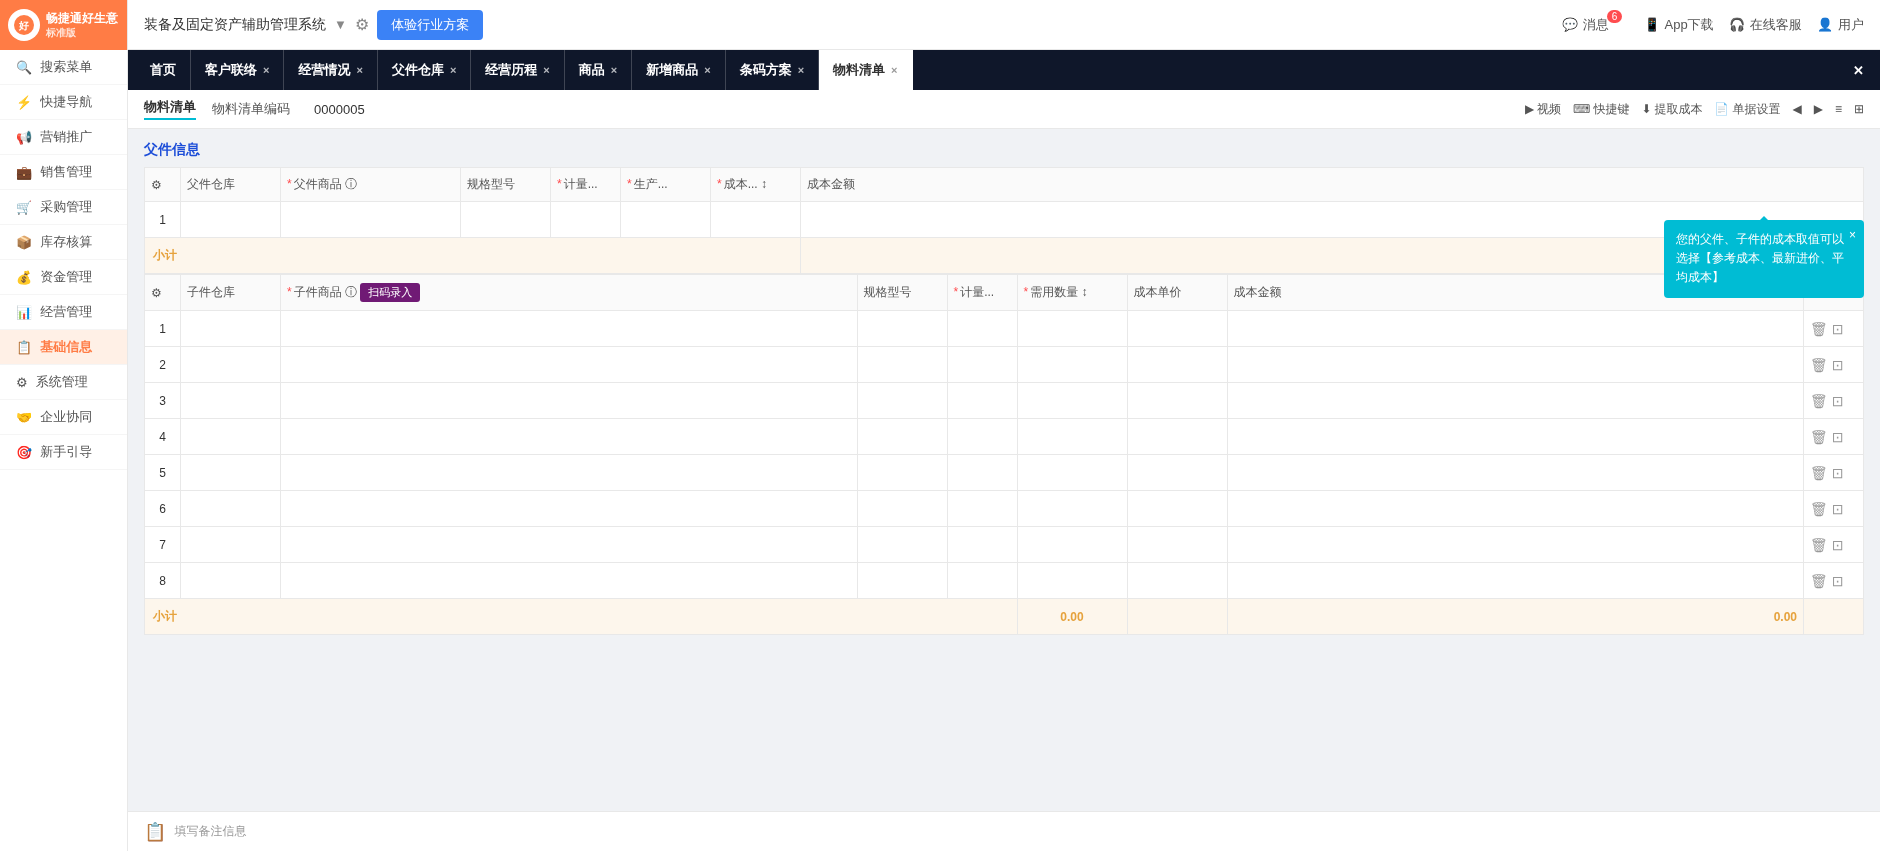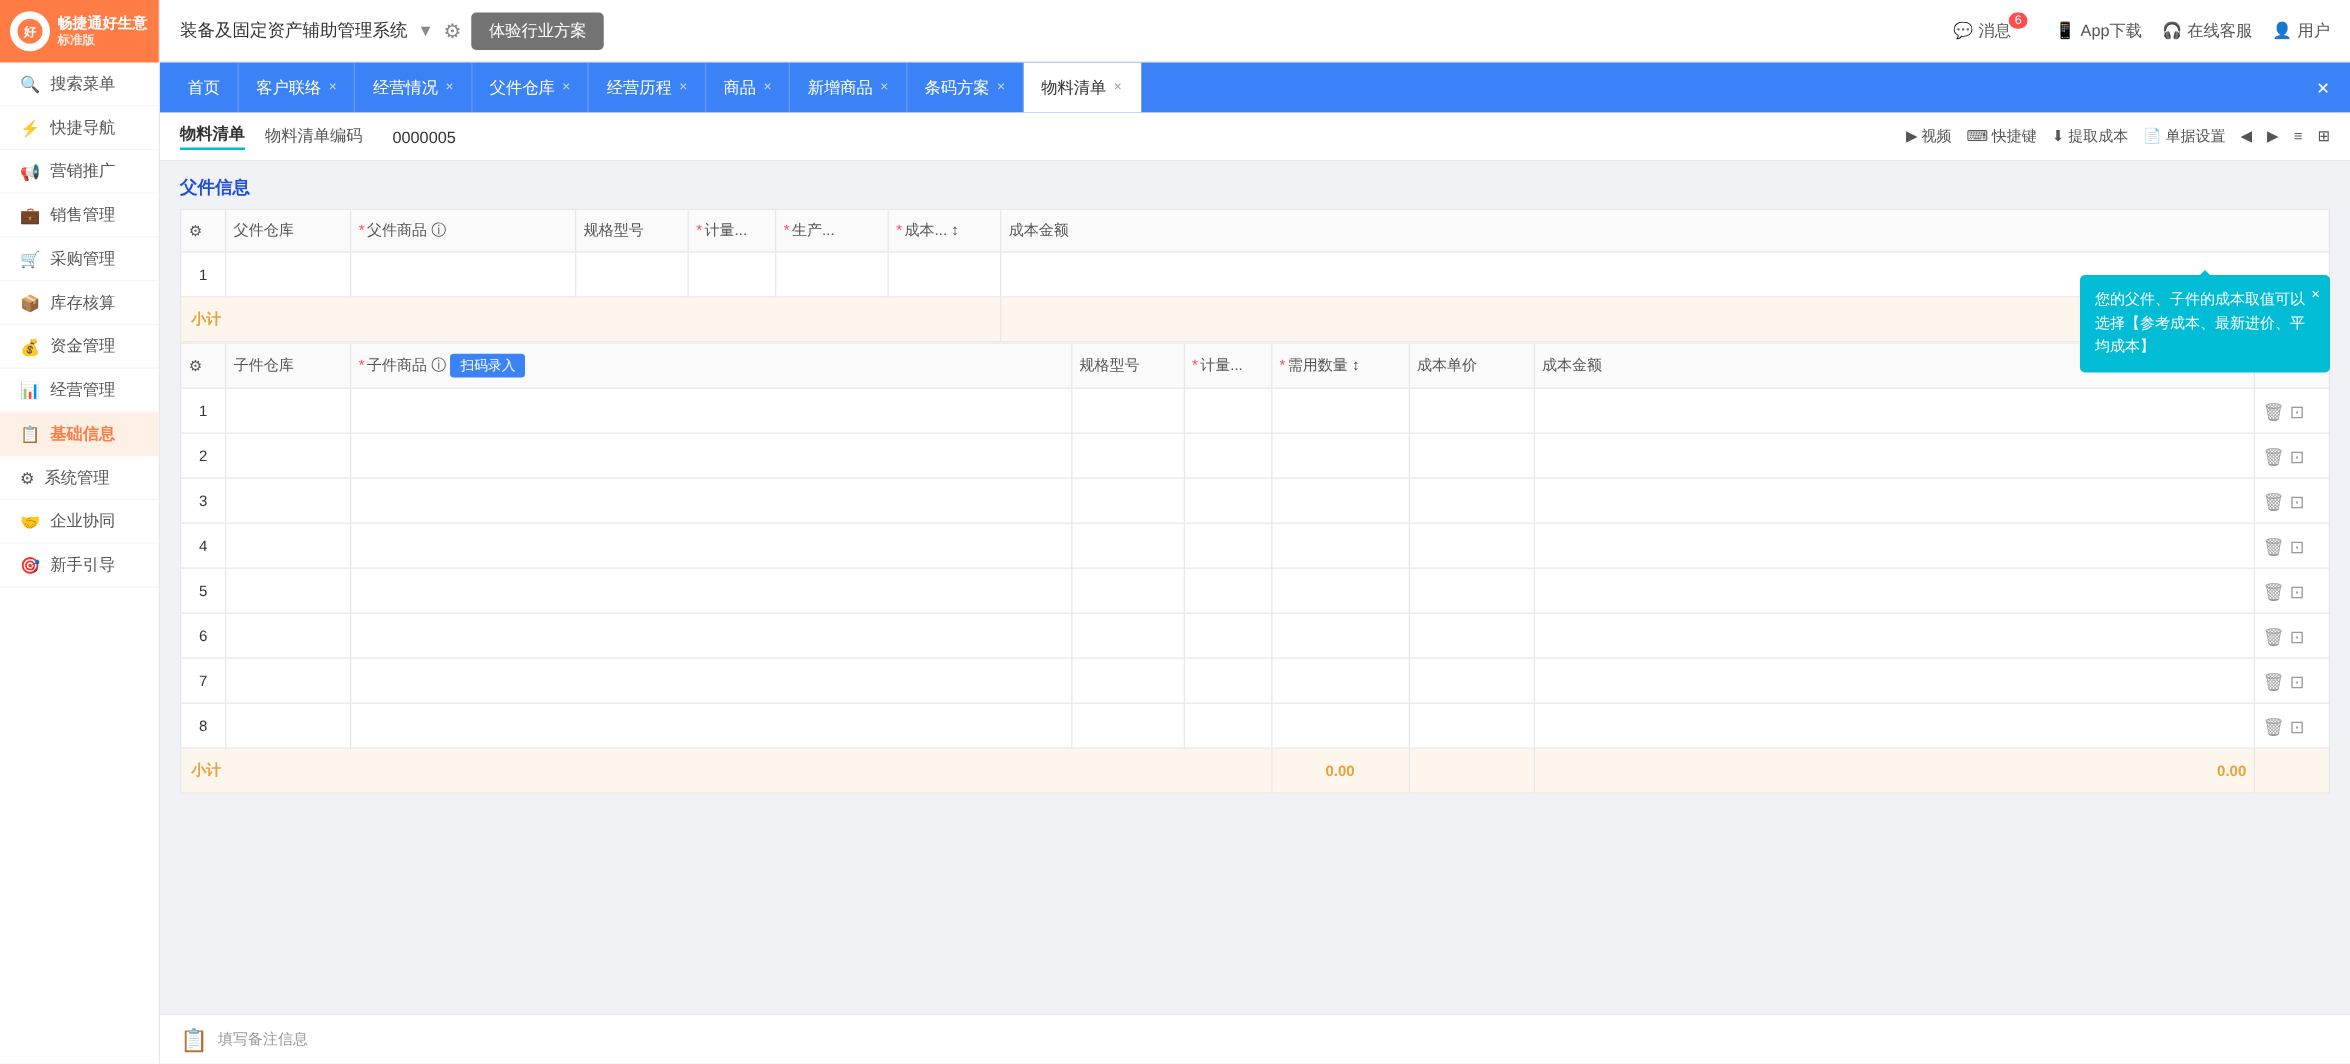--- a/index.html
+++ b/index.html
@@ -55,21 +55,21 @@
       justify-content: space-between;
     }
     .topbar-left {
       display: flex;
       align-items: center;
       gap: 8px;
       color: #555;
       font-size: 13px;
     }
     .topbar-btn {
-      background: #737373;
+      background: #3b82f6;
       color: white;
       border: none;
       padding: 6px 14px;
       border-radius: 4px;
       cursor: pointer;
       font-size: 13px;
     }
     .topbar-right {
       display: flex;
       align-items: center;
@@ -89,26 +89,27 @@
       border-radius: 10px;
       font-size: 10px;
       padding: 1px 5px;
       position: relative;
       top: -8px;
       left: -6px;
     }
 
     
     .tabbar {
-      background: #3b82f6;
+      background: #0f172a;
       display: flex;
       align-items: center;
       height: 40px;
       padding: 0 8px;
       overflow: hidden;
+      font-weight: bold;
     }
     .tab-item {
       display: flex;
       align-items: center;
       padding: 0 14px;
       height: 40px;
       color: white;
       font-size: 13px;
       cursor: pointer;
       white-space: nowrap;
@@ -199,21 +200,21 @@
       color: #333;
       height: 36px;
     }
     .data-table tr.subtotal td {
       background: #fdf6ec;
       font-weight: bold;
       color: #e6a23c;
     }
     .row-num { color: #999; text-align: center; width: 30px; }
     .scan-btn {
-      background: #3b82f6;
+      background: #701a75;
       color: white;
       border: none;
       padding: 2px 8px;
       border-radius: 3px;
       font-size: 11px;
       cursor: pointer;
     }
     .action-icons { display: flex; gap: 4px; align-items: center; }
     .action-icon { cursor: pointer; color: #999; font-size: 14px; }
 

